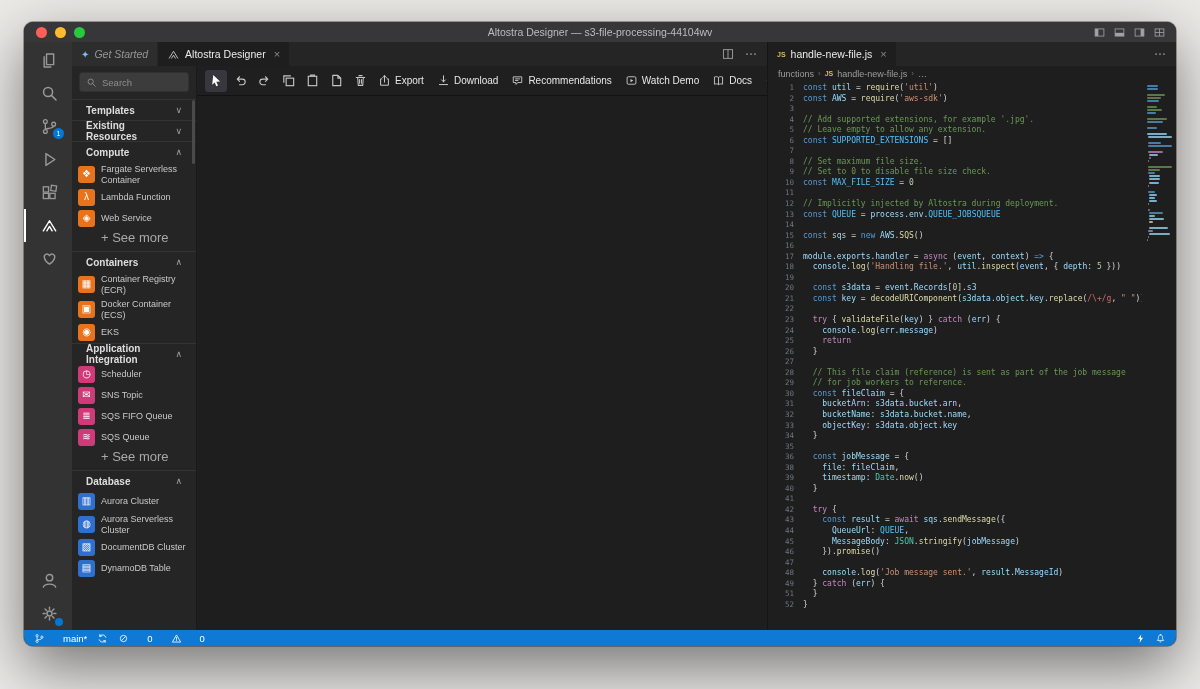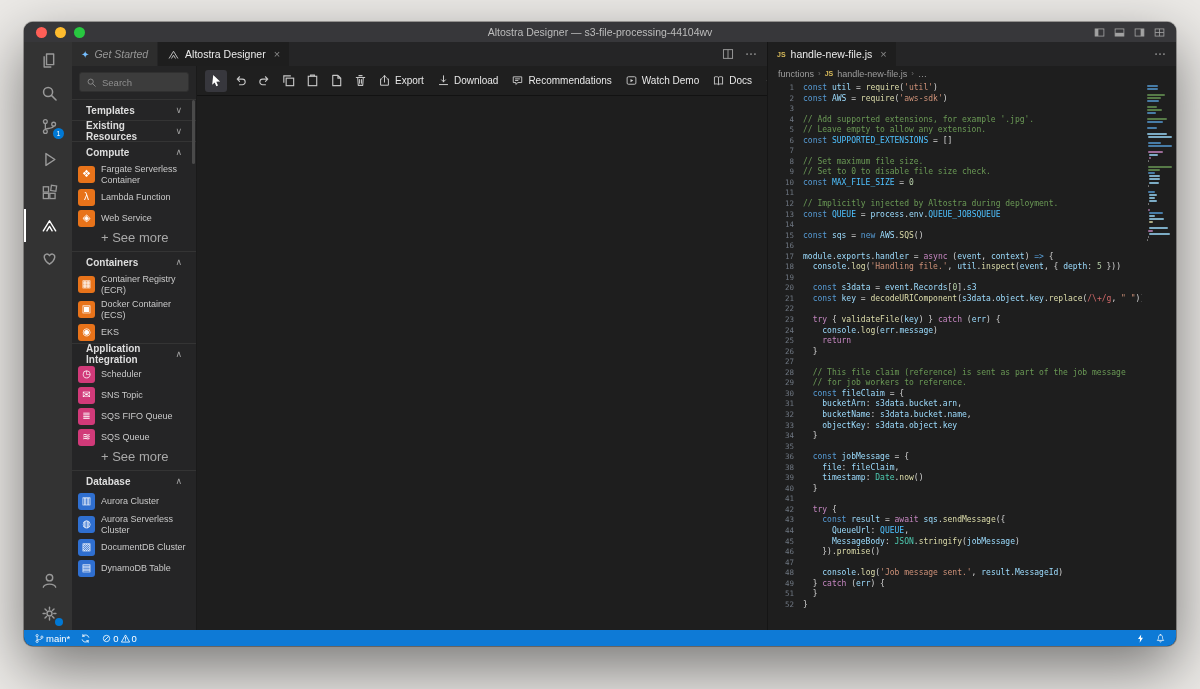--- a/index.html
+++ b/index.html
@@ -74,21 +74,21 @@
 .bc-sep{color:#6e6e6e;font-size:8px}
 .editor{flex:1;position:relative;min-height:0;background:#1e1e1e;overflow:hidden}
 #code{position:absolute;left:0;top:2px;right:34px;bottom:0;overflow:hidden}
 .cl{display:flex;height:10.55px;line-height:10.55px;font-family:"DejaVu Sans Mono",monospace;font-size:8px;white-space:pre}
 .ln{flex:0 0 26px;text-align:right;color:#6e7681;margin-right:9px;font-size:7.5px}
 .codetext{white-space:pre}
 .tk-k{color:#569cd6}.tk-ct{color:#c586c0}.tk-v{color:#9cdcfe}.tk-cn{color:#4fc1ff}.tk-f{color:#dcdcaa}.tk-s{color:#ce9178}.tk-c{color:#6a9955}.tk-n{color:#b5cea8}.tk-re{color:#d16969}.tk-t{color:#4ec9b0}.tk-p{color:#d4d4d4}
 .minimap{position:absolute;right:0;top:2px;width:32px;bottom:0;background:#1e1e1e;padding:2px 2px 0 3px}
 .mm-line{height:2px;margin-bottom:1.02px;border-radius:1px}
 .statusbar{height:16px;background:#0e7ad6;display:flex;align-items:center;color:#fff;font-size:9.5px;padding:0 10px;gap:10px;flex:0 0 auto}
-.sb-item{display:flex;align-items:flex-start;gap:1px}
+.sb-item{display:flex;align-items:flex-start;gap:18px}
 .sb-item .ic{width:11px;height:11px;color:#fff}
 .sb-right{margin-left:auto;display:flex;align-items:center;gap:9px}
 .defs{position:absolute;width:0;height:0;overflow:hidden}
 </style>
 </head>
 <body>
 
 <svg class="defs" xmlns="http://www.w3.org/2000/svg">
 <defs>
 <symbol id="i-pointer" viewBox="0 0 16 16">

